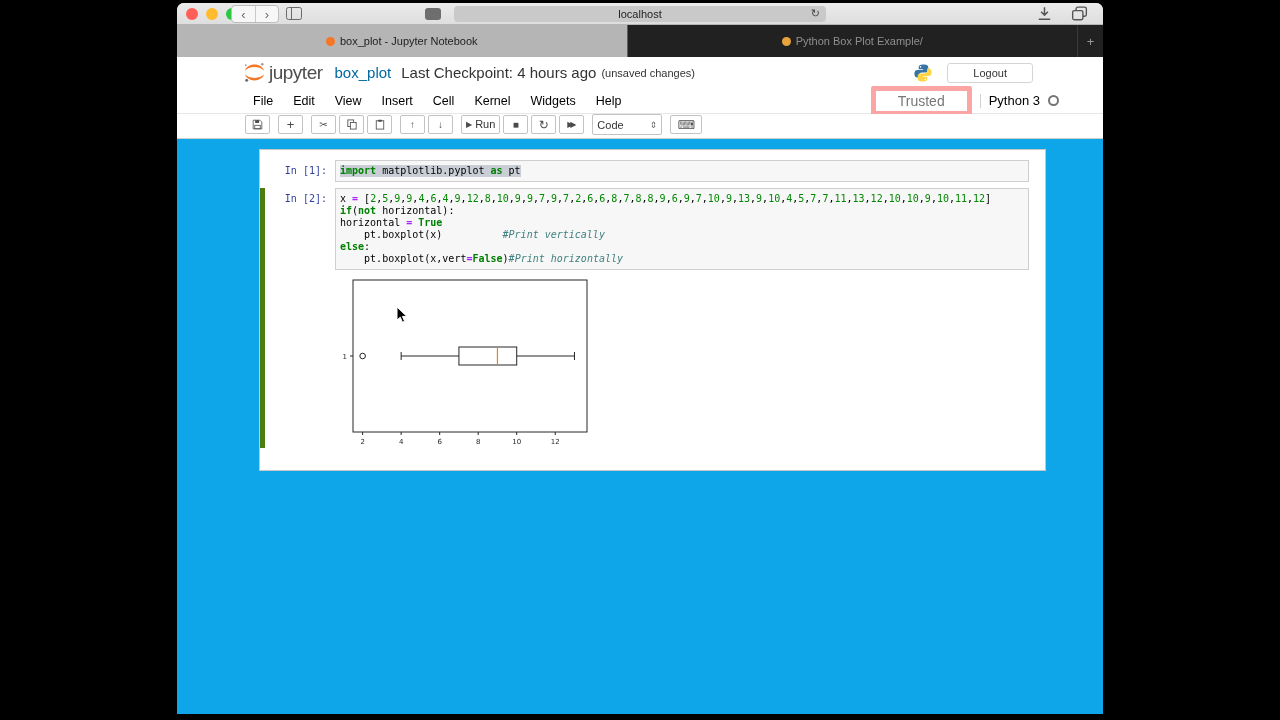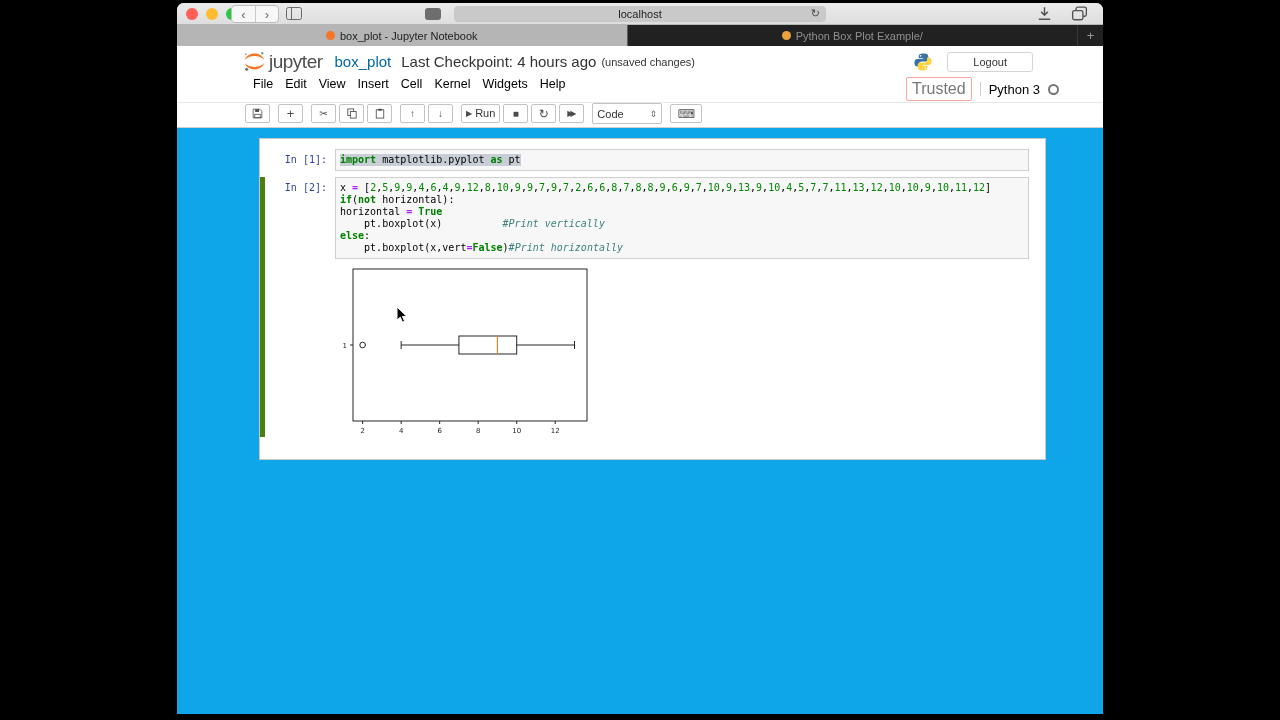--- a/index.html
+++ b/index.html
@@ -32,21 +32,21 @@
     background:#6e6e6e; border-radius:3px; }
   .url-pill { position:absolute; left:50%; transform:translateX(-50%); top:3px;
     width:372px; height:16px; background:#c9c9c9; border-radius:4px;
     display:flex; align-items:center; justify-content:center;
     font-size:11px; color:#1d1d1f; }
   .url-reload { position:absolute; right:6px; top:1px; font-size:11px; color:#444; }
   .tb-right-icon { position:absolute; top:3px; width:17px; height:16px; }
   .dl-icon { right:50px; } .tabs-icon { right:15px; }
 
   
-  .tabbar { height:21px; flex:none; display:flex; background:#212121; }
+  .tabbar { height:32px; flex:none; display:flex; background:#212121; }
   .tab { flex:1; display:flex; align-items:center; justify-content:center; gap:5px;
     font-size:11px; overflow:hidden; white-space:nowrap; }
   .tab.active { background:#b5b5b5; color:#222; border-right:1px solid #5f5f5f; }
   .tab.inactive { background:#212121; color:#8f8f8f; }
   .favicon { width:9px; height:9px; border-radius:50%; background:#f37726; flex:none; }
   .newtab { width:26px; flex:none; display:flex; align-items:center; justify-content:center;
     color:#9a9a9a; font-size:13px; border-left:1px solid #3a3a3a; }
 
   
   .jp-header { height:31px; flex:none; background:#fff; display:flex; align-items:center;
@@ -54,27 +54,27 @@
   .jp-logo { display:flex; align-items:center; gap:3px; }
   .jp-logo-text { font-size:19px; color:#4e4e4e; letter-spacing:-0.5px; }
   .nb-title { margin-left:12px; font-size:15px; color:#0369a1; }
   .checkpoint { margin-left:10px; font-size:15px; color:#333; }
   .unsaved { margin-left:5px; font-size:11px; color:#333; }
   .spacer { flex:1; }
   .logout { margin-left:14px; font-size:11px; color:#333; background:#fff;
     border:1px solid #d5d5d5; border-radius:3px; padding:3px 25px; }
 
   
-  .menubar { height:26px; flex:none; background:#fff; display:flex; align-items:flex-start;
-    gap:12px; padding:0 44px 0 76px; font-size:12.5px; color:#000;
+  .menubar { height:26px; flex:none; background:#fff; display:flex; align-items:center;
+    gap:20px; padding:0 44px 0 76px; font-size:12.5px; color:#000;
     border-bottom:1px solid #e7e7e7; }
   .menu-item { cursor:default; }
   .menu-right { margin-left:auto; display:flex; align-items:center; gap:8px; }
-  .trusted { font-size:16px; color:#777; border:1px solid #fca5a5; border-radius:2px;
-    padding:2px 5px; background:#fff; }
+  .trusted { font-size:14px; color:#777; border:5px solid #fca5a5; border-radius:2px;
+    padding:2px 22px; background:#fff; }
   .mdiv { width:1px; height:14px; background:#d0d0d0; }
   .kernel-name { font-size:13px; color:#000; }
   .kernel-ind { width:11px; height:11px; border:2px solid #757575; border-radius:50%; }
 
   
   .toolbar { height:25px; flex:none; background:#fff; display:flex; align-items:center;
     gap:8px; padding:0 0 3px 68px; border-bottom:1px solid #cfcfcf; }
   .tgroup { display:flex; gap:3px; }
   .tbtn { height:19px; min-width:25px; border:1px solid #c3c3c3; border-radius:2px;
     background:#fff; color:#4a4a4a; font-size:10px; display:flex; align-items:center;

